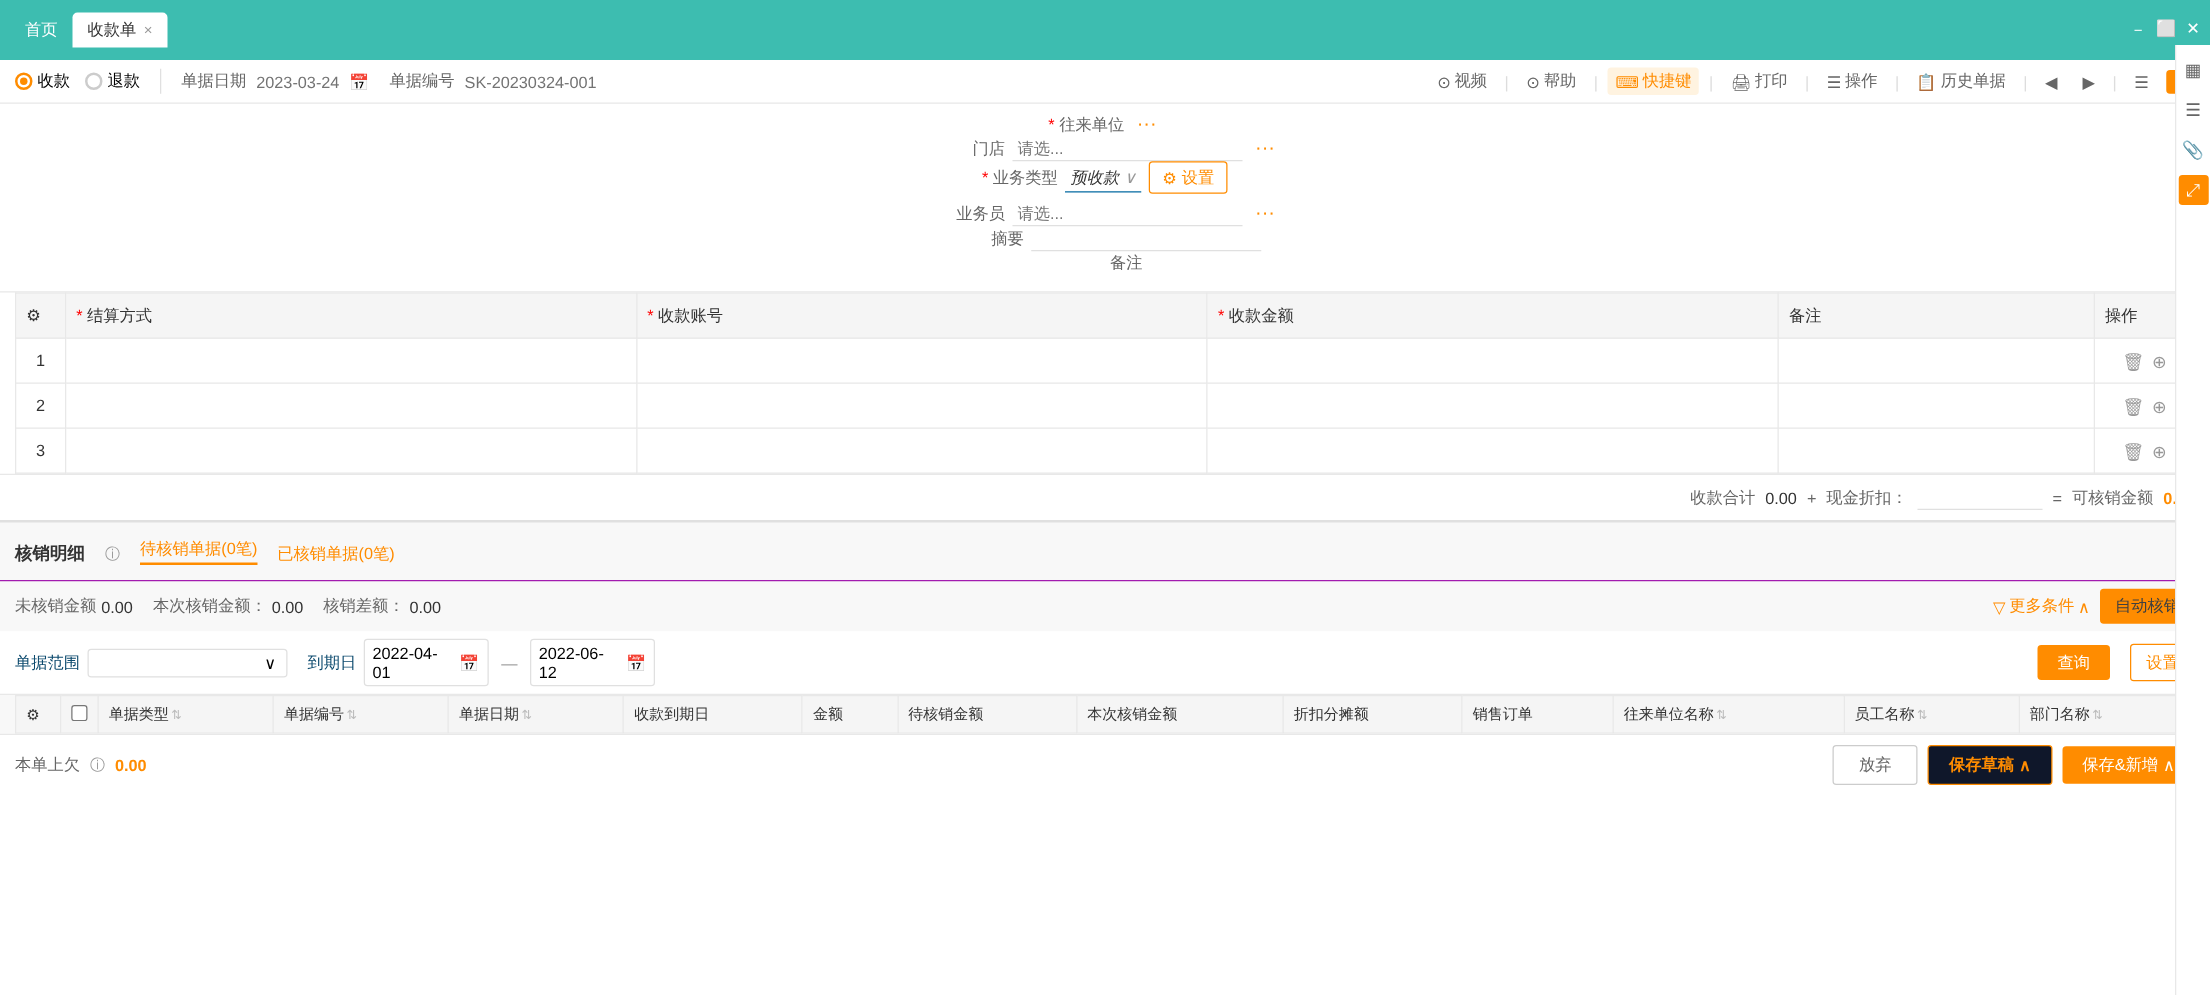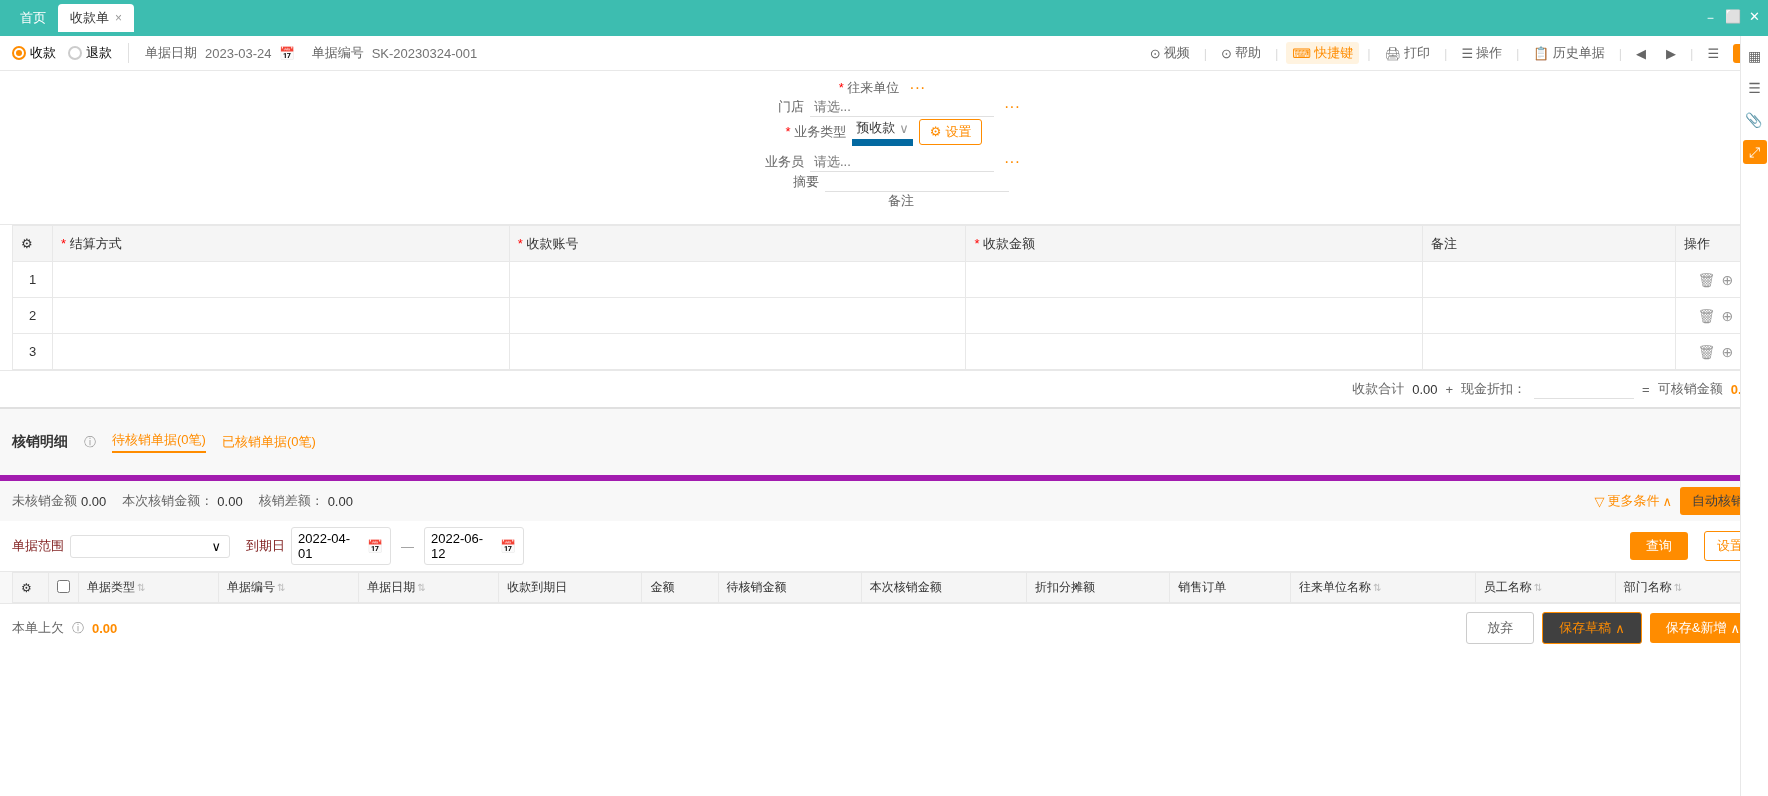--- a/index.html
+++ b/index.html
@@ -3,21 +3,21 @@
   <meta charset="utf-8">
   <style>
     * { box-sizing: border-box; margin: 0; padding: 0; font-family: 'Microsoft YaHei', Arial, sans-serif; font-size: 13px; }
     body { background: #f0f0f0; width: 1768px; height: 796px; overflow: hidden; }
     
     
     .tab-bar {
       display: flex;
       align-items: center;
       background: #3dbdb0;
-      height: 36px;
+      height: 48px;
       padding: 0 8px;
     }
     .tab-item {
       display: flex;
       align-items: center;
       padding: 0 12px;
       height: 28px;
       border-radius: 4px 4px 0 0;
       cursor: pointer;
       color: #fff;
@@ -111,22 +111,22 @@
       border: none;
       border-bottom: 1px solid #e0e0e0;
       padding: 2px 4px;
       outline: none;
       color: #999;
       background: transparent;
     }
     .more-btn { color: #ff8c00; cursor: pointer; padding: 0 4px; font-size: 16px; }
     .form-select {
       display: flex; align-items: center; gap: 4px;
-      flex: 1; border: none; border-bottom: 7px solid #0369a1;
-      padding: 2px 4px; color: #333;
+      flex: 1; border: none; border-bottom: 1px solid #0369a1;
+      padding: 2px 4px; color: #333; font-style: italic;
     }
     .settings-btn {
       background: #fff;
       border: 1px solid #ff8c00;
       color: #ff8c00;
       padding: 3px 10px;
       border-radius: 3px;
       cursor: pointer;
       display: flex; align-items: center; gap: 4px;
     }
@@ -183,23 +183,23 @@
     }
 
     
     .bottom-section {
       background: #f8f8f8;
       border-top: 2px solid #e0e0e0;
       flex: 0 0 auto;
     }
     .section-header {
       display: flex;
-      align-items: center;
-      padding: 22px 12px;
-      border-bottom: 6px solid #a21caf;
+      align-items: flex-end;
+      padding: 12px 12px;
+      border-bottom: 1px solid #a21caf;
       gap: 16px;
     }
     .section-title { font-size: 14px; font-weight: bold; color: #333; }
     .section-title-info { color: #999; font-size: 12px; cursor: pointer; }
     .tab-link { color: #ff8c00; cursor: pointer; }
     .tab-link.active-link { color: #ff8c00; border-bottom: 2px solid #ff8c00; padding-bottom: 2px; }
     .summary-stats {
       display: flex; align-items: center; gap: 16px;
       padding: 6px 12px;
       font-size: 12px; color: #666;
@@ -219,21 +219,21 @@
     
     .filter-bar {
       display: flex; align-items: center;
       padding: 6px 12px; gap: 16px;
       background: #fff;
       border-bottom: 1px solid #e8e8e8;
     }
     .filter-field {
       display: flex; align-items: center; gap: 6px;
     }
-    .filter-label { color: #7f1d1d; white-space: nowrap; }
+    .filter-label { color: #0c4a6e; white-space: nowrap; }
     .filter-select {
       display: flex; align-items: center; gap: 4px;
       border: 1px solid #e0e0e0; padding: 3px 8px;
       border-radius: 3px; min-width: 160px; cursor: pointer;
     }
     .date-input {
       border: 1px solid #e0e0e0; padding: 3px 6px;
       border-radius: 3px; width: 100px;
       display: flex; align-items: center; gap: 4px;
     }
@@ -277,23 +277,23 @@
     }
     .footer-label { color: #666; }
     .footer-value { color: #ff8c00; font-weight: bold; }
     .footer-info-icon { color: #999; cursor: pointer; font-size: 12px; }
     .footer-spacer { flex: 1; }
     .discard-btn {
       background: #fff; color: #666;
       border: 1px solid #ccc; padding: 6px 20px; border-radius: 3px; cursor: pointer;
     }
     .draft-btn {
-      background: #404040; color: #ff8c00;
+      background: #0f172a; color: #ff8c00;
       border: 1px solid #ff8c00; padding: 6px 16px; border-radius: 3px; cursor: pointer;
-      display: flex; align-items: center; gap: 4px;
+      display: flex; align-items: center; gap: 4px; font-weight: bold;
     }
     .save-new-btn {
       background: #ff8c00; color: #fff;
       border: none; padding: 6px 16px; border-radius: 3px; cursor: pointer;
       display: flex; align-items: center; gap: 4px;
     }
 
     
     .right-sidebar {
       position: fixed;

